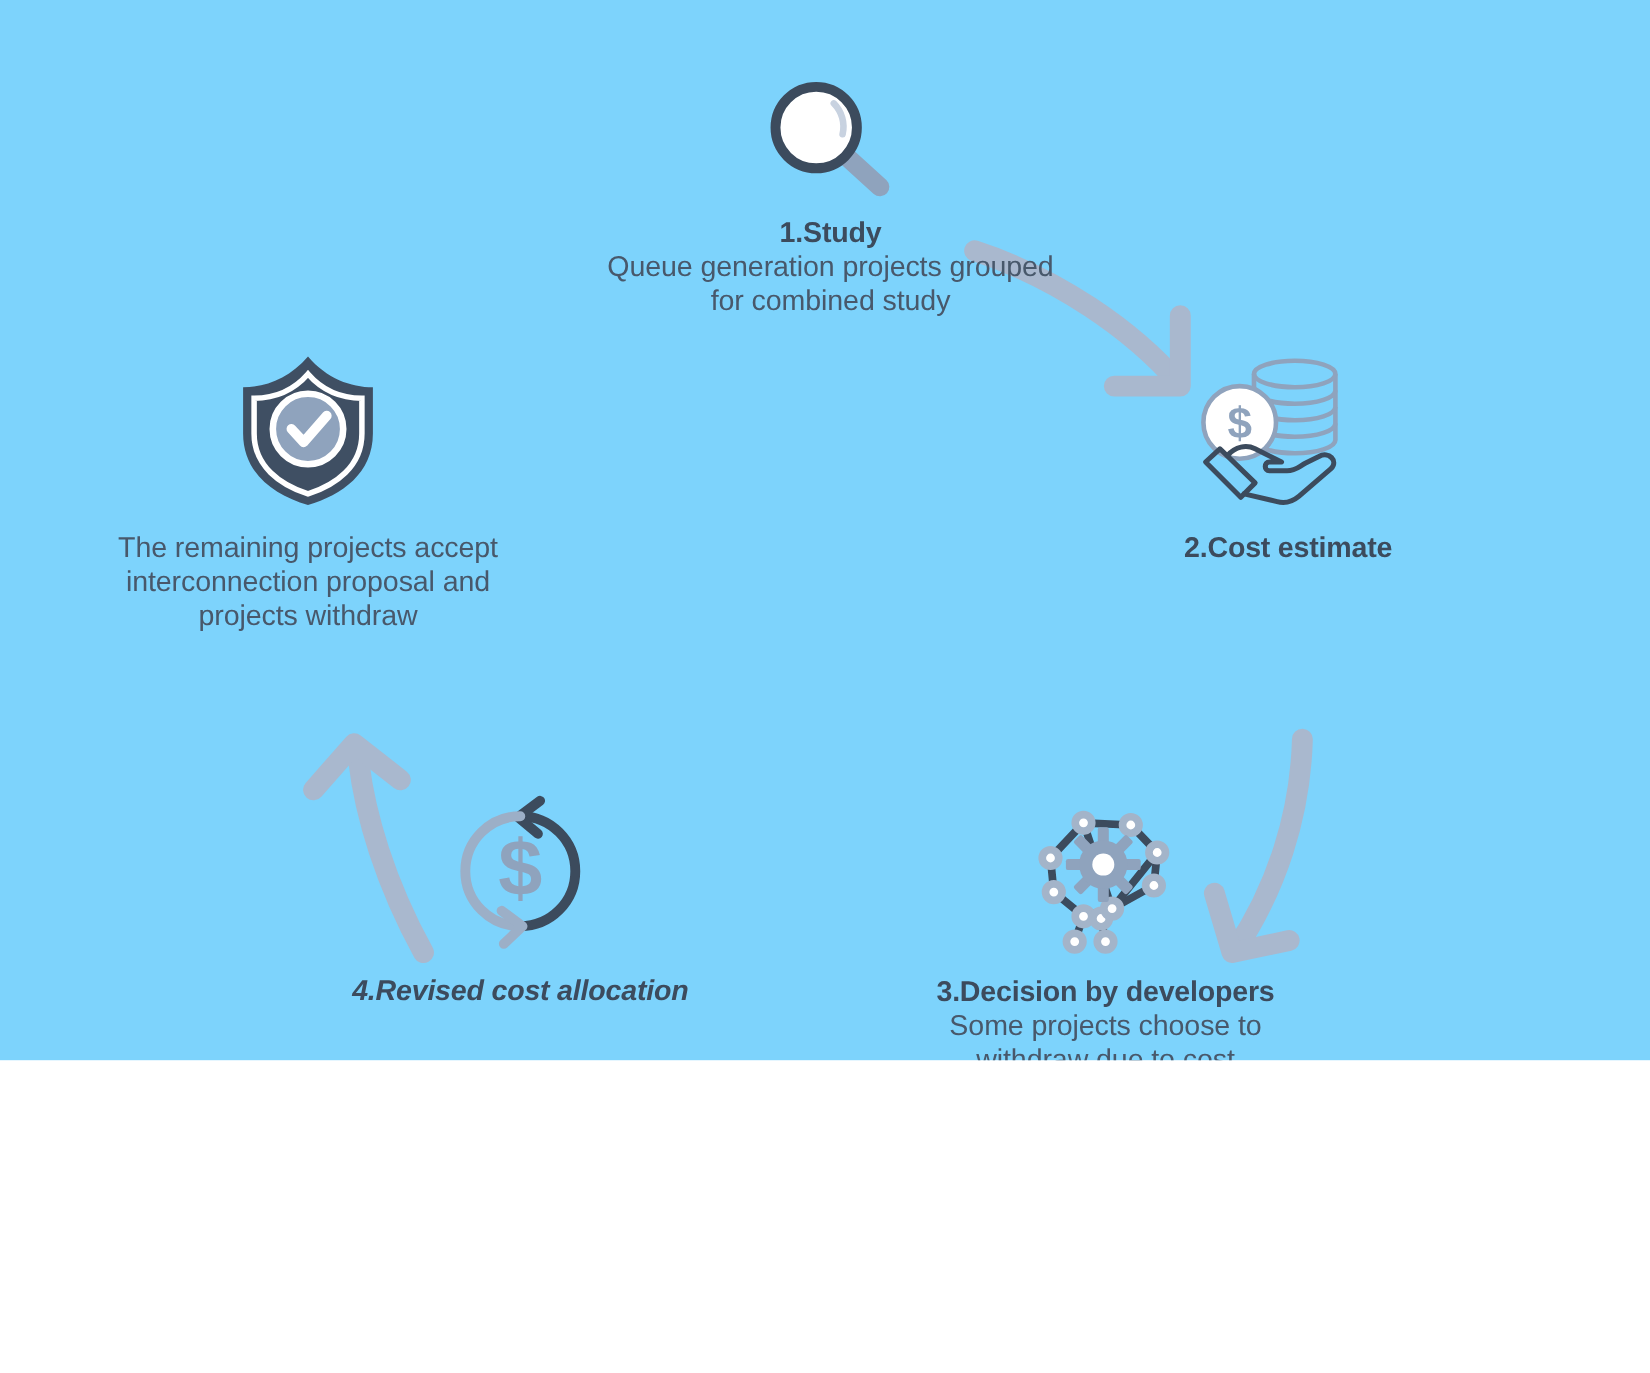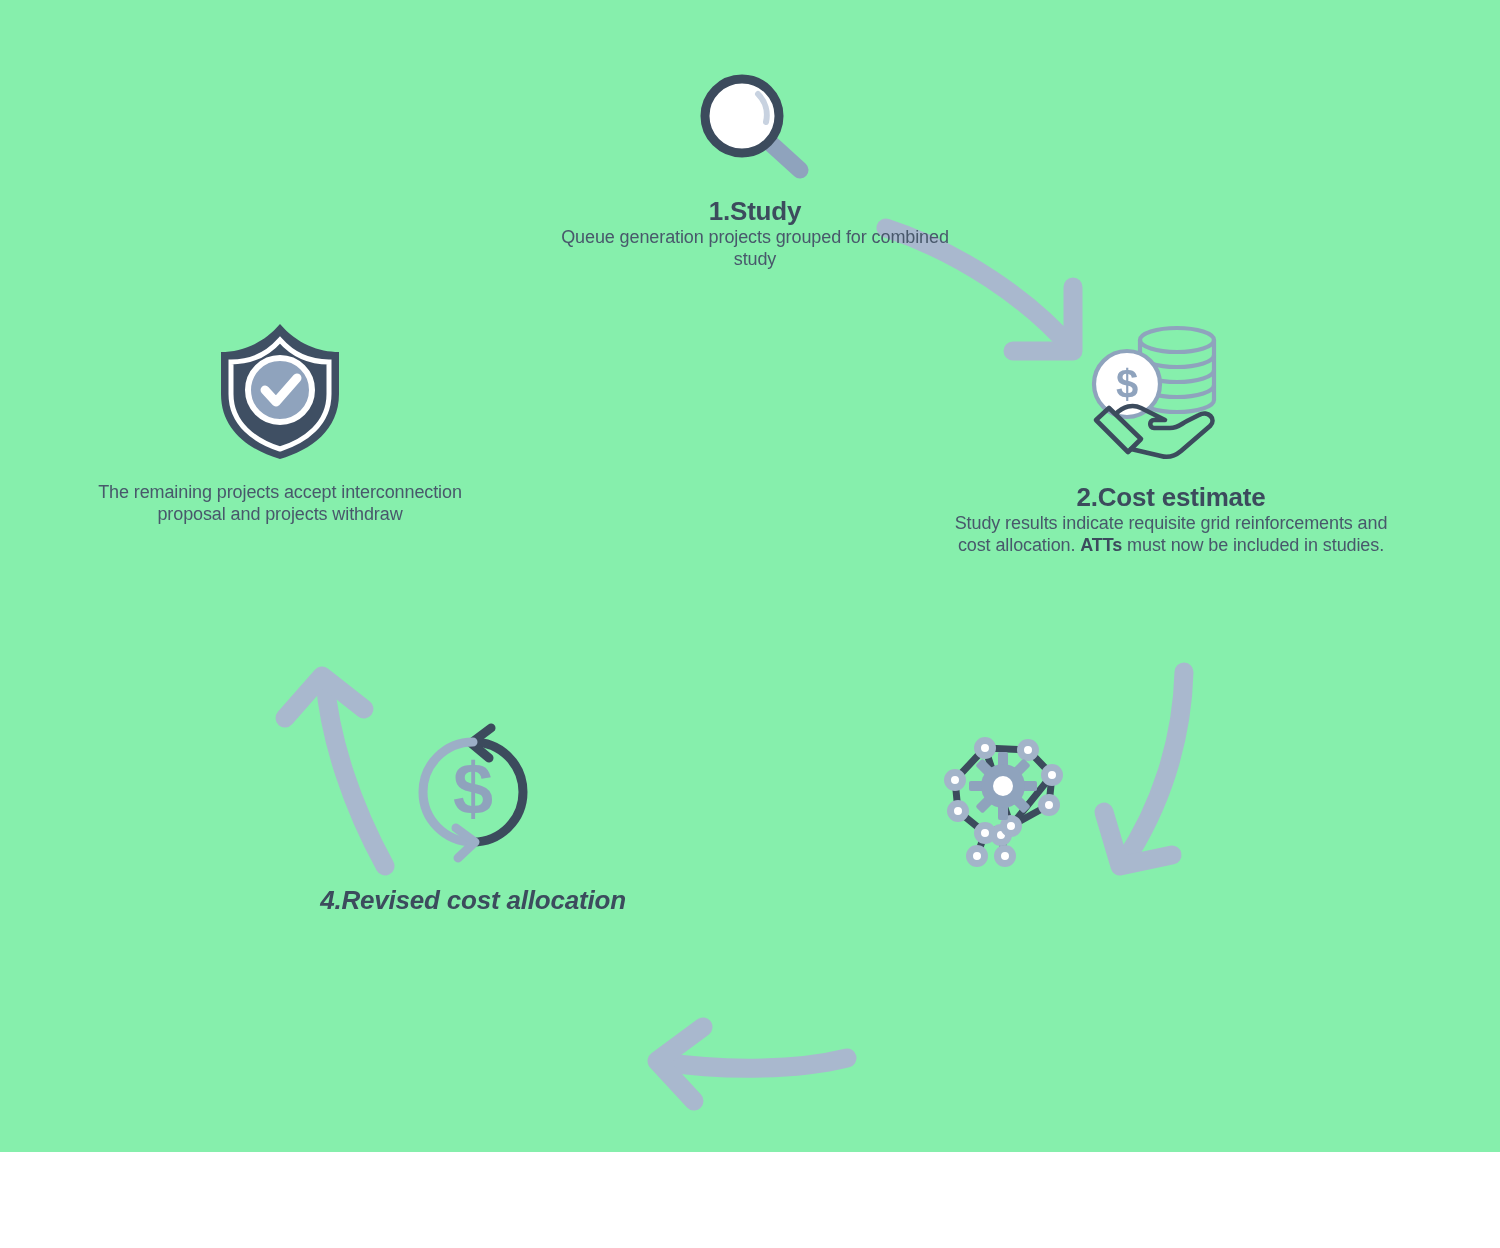--- a/index.html
+++ b/index.html
@@ -6,22 +6,22 @@
     margin: 0;
     padding: 0;
     background: #ffffff;
   }
   body {
     font-family: "Liberation Sans", sans-serif;
   }
   #canvas {
     position: relative;
     width: 1500px;
-    height: 1152px;
-    background: #86efac;
+    height: 964px;
+    background: #7dd3fc;
     overflow: hidden;
   }
   .arrows-layer {
     position: absolute;
     left: 0;
     top: 0;
     width: 1500px;
     height: 1248px;
     pointer-events: none;
   }
@@ -40,21 +40,21 @@
   }
   .step-title {
     display: block;
     font-weight: bold;
     font-size: 26px;
     color: #3c4b5d;
     letter-spacing: -0.2px;
   }
   .step-desc {
     display: block;
-    font-size: 18px;
+    font-size: 26px;
     color: #48586b;
     letter-spacing: -0.1px;
   }
   .step-desc b {
     color: #3c4b5d;
     font-weight: bold;
   }
 
   
   #step-1 { left: 545px; top: 72px;  width: 420px; }
@@ -134,21 +134,20 @@
         </g>
         <text x="52" y="76" font-family="'Liberation Sans', sans-serif" font-size="40" font-weight="bold" fill="#8fa3bd" text-anchor="middle">$</text>
         <g fill="none" stroke="#3c4b5d" stroke-width="4.6" stroke-linejoin="round" stroke-linecap="round">
           <path d="M 21 98 L 34 86 L 66 117 L 53 130 Z"></path>
           <path d="M 41 92 C 48 84 58 82 66 86 L 90 98 L 79 98 C 74 98 74 106 79 106 L 95 106 C 103 106 106 102 112 99 L 124 93 C 133 88 142 97 135 104 L 106 129 C 100 134 93 136 86 134 L 56 127"></path>
         </g>
       </svg>
     </div>
     <div class="step-text">
       <span class="step-title">2.Cost estimate</span>
-      <span class="step-desc"><span>Study results indicate requisite grid reinforcements and cost allocation. </span><b>ATTs</b><span> must now be included in studies.</span></span>
     </div>
   </div>
 
   <div class="step" id="step-3">
     <div class="icon-wrap">
       <svg width="145" height="140" viewBox="0 0 145 140">
         <g stroke="#3c4b5d" stroke-width="7" stroke-linecap="round" fill="none">
           <line x1="52" y1="20" x2="95" y2="22"></line>
           <line x1="95" y1="22" x2="119" y2="47"></line>
           <line x1="119" y1="47" x2="116" y2="77"></line>
@@ -184,20 +183,24 @@
             <rect x="-5" y="-34" width="10" height="16" rx="2" transform="rotate(45)"></rect>
             <rect x="-5" y="18" width="10" height="16" rx="2" transform="rotate(45)"></rect>
             <rect x="-34" y="-5" width="16" height="10" rx="2" transform="rotate(45)"></rect>
             <rect x="18" y="-5" width="16" height="10" rx="2" transform="rotate(45)"></rect>
           </g>
           <circle cx="0" cy="0" r="22" fill="#8fa3bd"></circle>
           <circle cx="0" cy="0" r="10" fill="#ffffff"></circle>
         </g>
       </svg>
     </div>
+    <div class="step-text">
+      <span class="step-title">3.Decision by developers</span>
+      <span class="step-desc">Some projects choose to withdraw due to cost allocation or other reasons</span>
+    </div>
   </div>
 
   <div class="step" id="step-4">
     <div class="icon-wrap">
       <svg width="140" height="145" viewBox="0 0 140 145">
         <g fill="none" stroke-width="9" stroke-linecap="round" stroke-linejoin="round">
           <path d="M 70 20 A 50 50 0 0 1 70 120" stroke="#3c4b5d"></path>
           <path d="M 88 6 L 68 21 L 86 36" stroke="#3c4b5d"></path>
           <path d="M 70 120 A 50 50 0 0 1 70 20" stroke="#9cafc7"></path>
           <path d="M 53 106 L 72 120 L 55 136" stroke="#9cafc7"></path>

